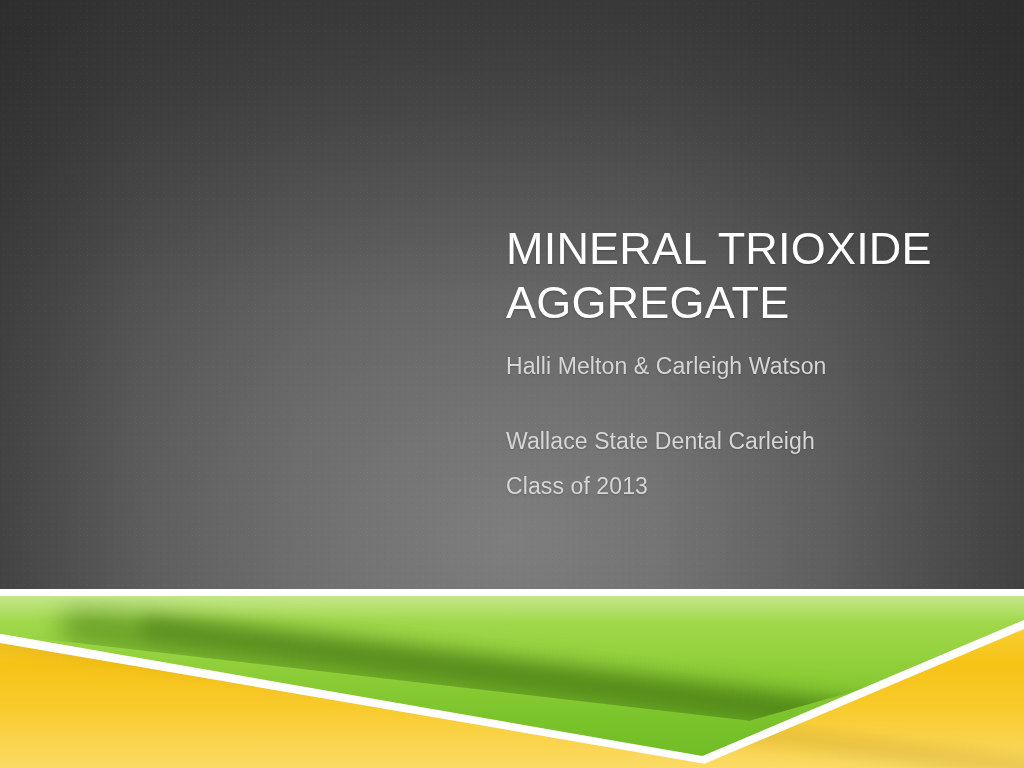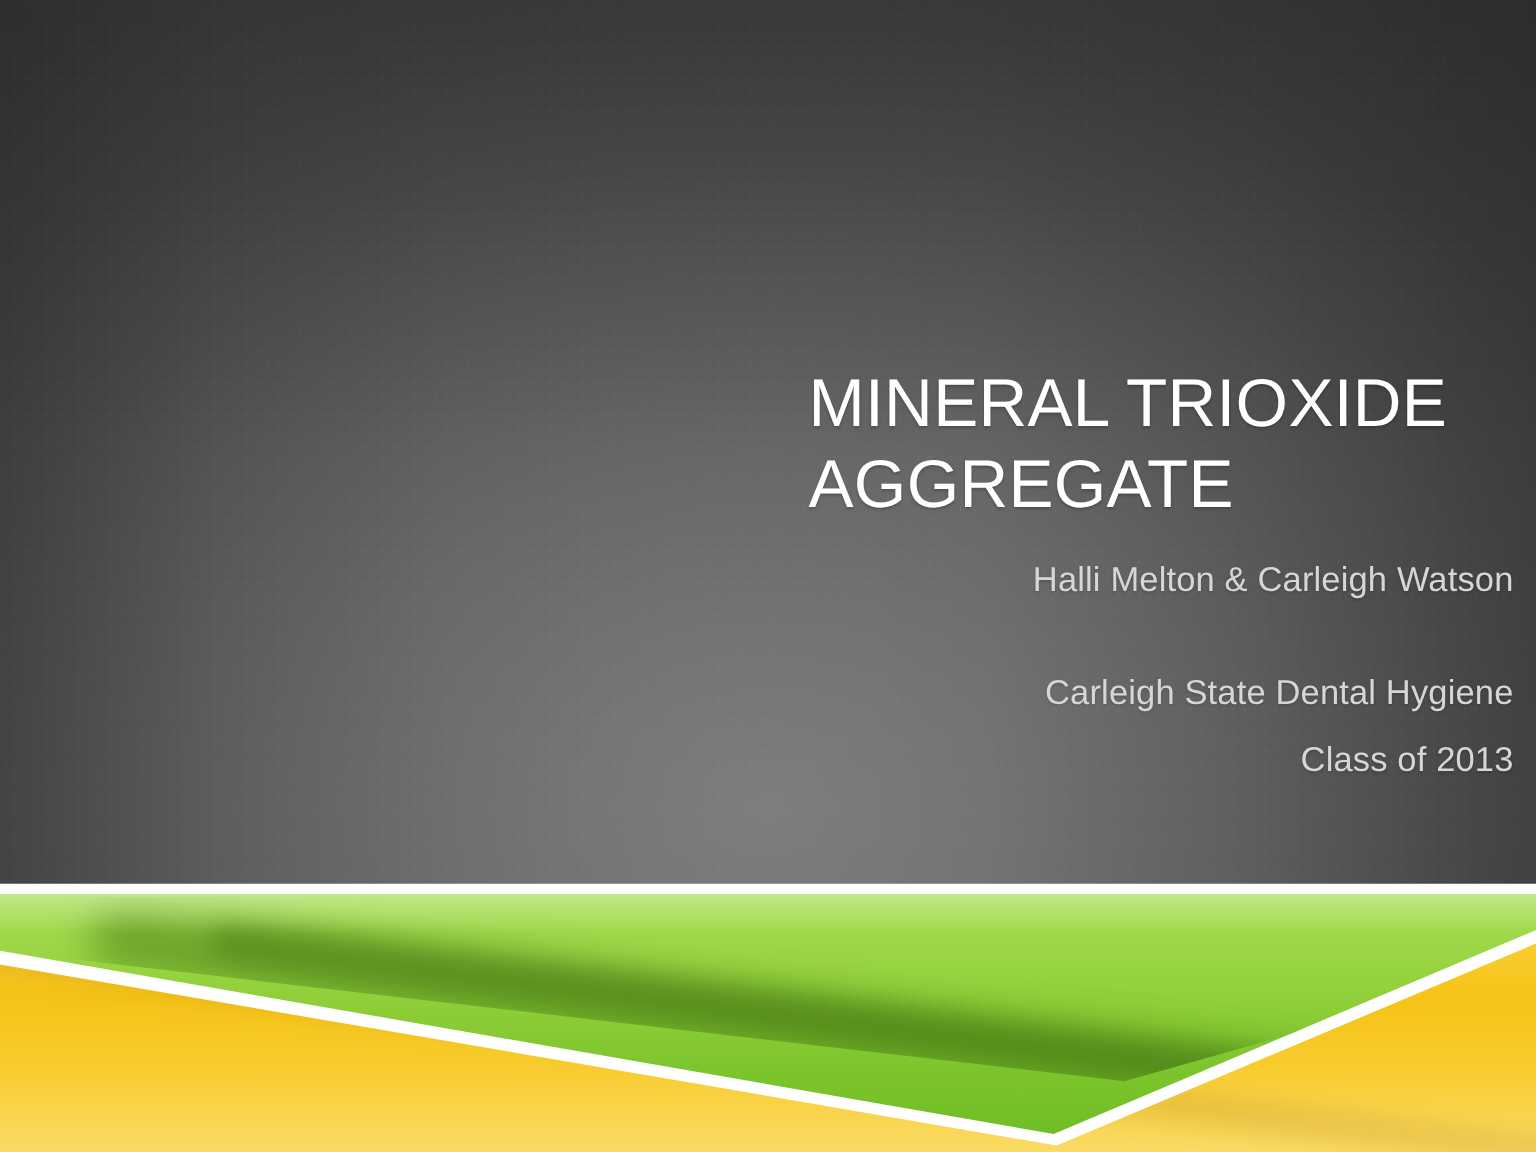--- a/index.html
+++ b/index.html
@@ -57,23 +57,22 @@
       radial-gradient(rgba(0,0,0,0.05) 0.6px, transparent 0.7px);
     background-size: 7px 7px, 7px 7px;
     background-position: 0 0, 3px 3px;
     opacity: 0.9;
   }
 
   
   .text-block {
     position: absolute;
     left: 506px;
-    top: 242px;
+    top: 222px;
     width: 470px;
-    margin-left: 33px;
   }
   .slide-title {
     margin: 0;
     font-size: 45px;
     line-height: 54px;
     font-weight: 300;
     letter-spacing: 0.2px;
     color: #ffffff;
     text-transform: uppercase;
     white-space: pre-line;
@@ -85,21 +84,20 @@
     list-style: none;
   }
   .subtitle-line {
     font-size: 23px;
     line-height: 45px;
     font-weight: 300;
     color: #d6d6d6;
     letter-spacing: 0.1px;
     min-height: 45px;
     text-shadow: 0 1px 2px rgba(0,0,0,0.18);
-    text-align: right;
   }
   .subtitle-line.spacer { line-height: 30px; min-height: 30px; }
 
   
   .bottom-band {
     position: absolute;
     left: 0;
     top: 589px;
     width: 1024px;
     height: 179px;
@@ -216,21 +214,21 @@
   <div class="bg-shade-top"></div>
   <div class="bg-shade-sides"></div>
   <div class="bg-texture"></div>
 
   <div class="text-block">
     <h1 class="slide-title">Mineral Trioxide Aggregate</h1>
 
     <ul class="subtitle-list">
       <li class="subtitle-line">Halli Melton &amp; Carleigh Watson</li>
       <li class="subtitle-line spacer"></li>
-      <li class="subtitle-line">Carleigh State Dental Hygiene</li>
+      <li class="subtitle-line">Wallace State Dental Carleigh</li>
       <li class="subtitle-line">Class of 2013</li>
     </ul>
   </div>
 
   <div class="bottom-band">
     <div class="band-top-rule"></div>
     <div class="band-body">
       <div class="layer-yellow"></div>
       <div class="yellow-diag-shadow"></div>
       <div class="layer-white-chevron"></div>

